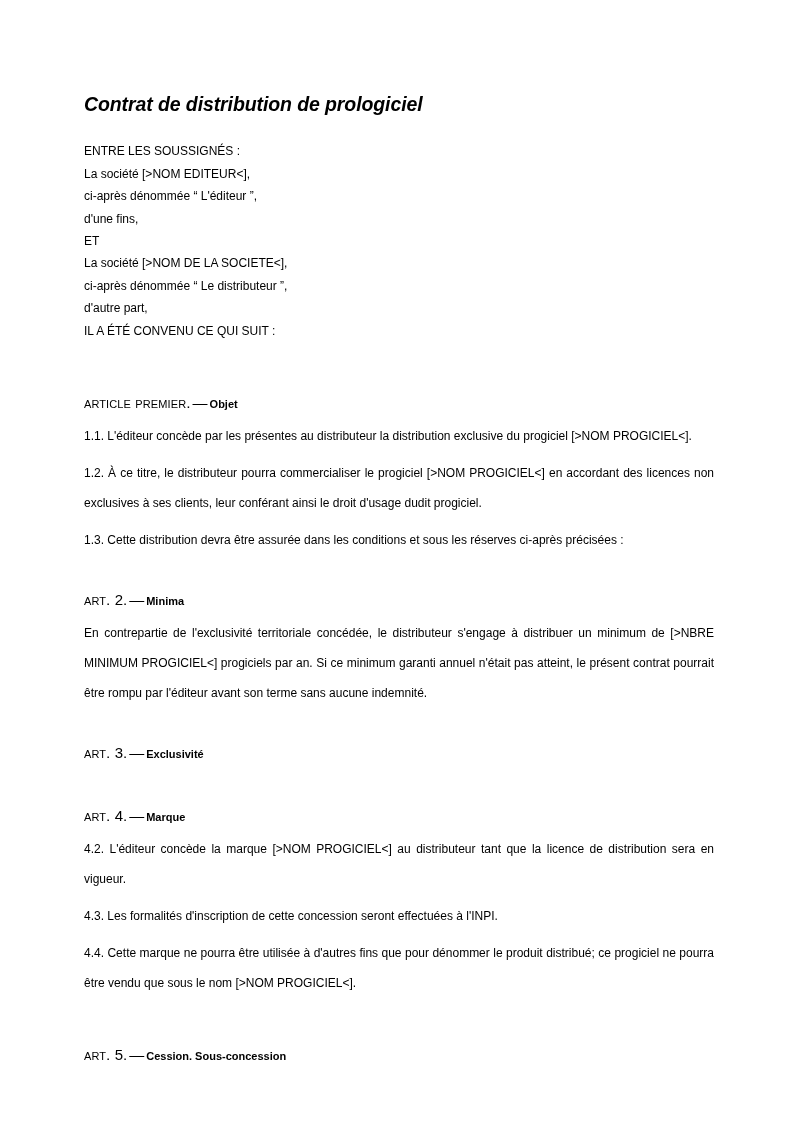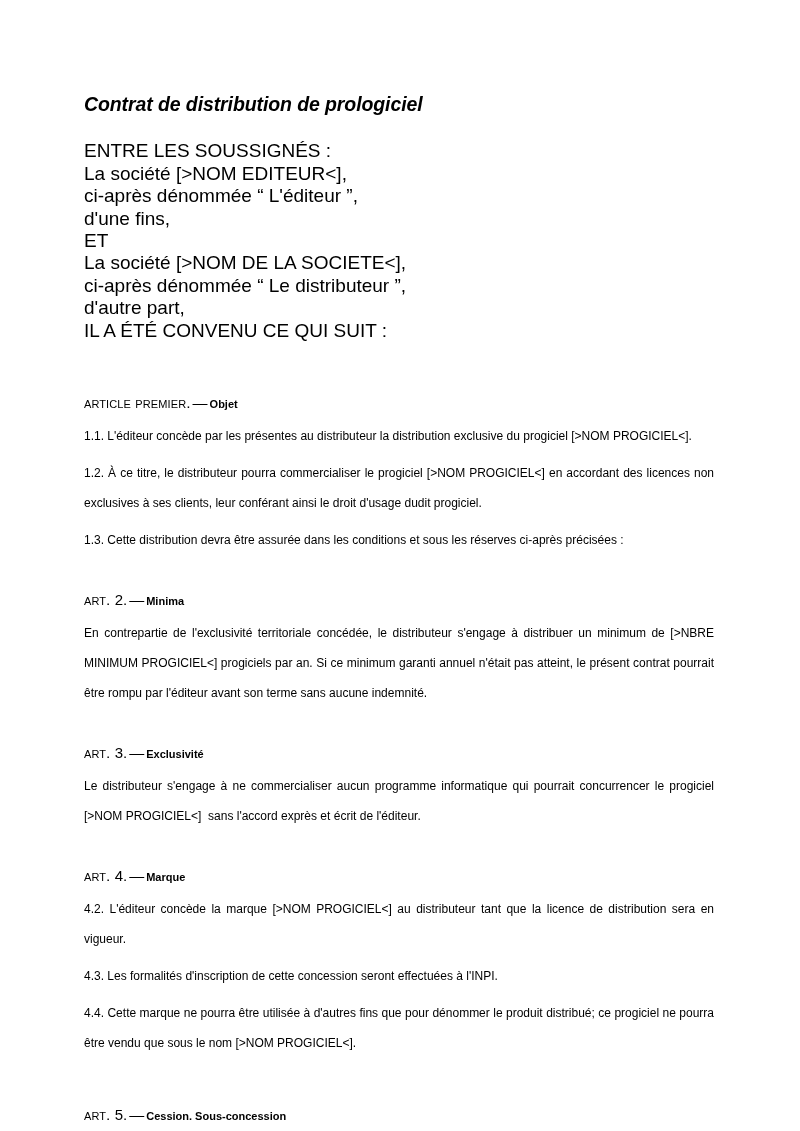--- a/index.html
+++ b/index.html
@@ -33,21 +33,21 @@
     font-weight: bold;
     font-style: italic;
     letter-spacing: -0.1px;
     margin: 0 0 24px 0;
     line-height: 1.25;
   }
   .preamble {
     margin: 0 0 24px 0;
   }
   .preamble-line {
-    font-size: 19px;
+    font-size: 12px;
     line-height: 22.4px;
     white-space: pre-wrap;
   }
   .article {
     margin: 0 0 0 0;
   }
   .art-heading {
     font-size: 15px;
     line-height: 21px;
     margin: 0 0 6px 0;
@@ -126,21 +126,20 @@
       </div>
       <p class="para">En contrepartie de l'exclusivité territoriale concédée, le distributeur s'engage à distribuer un minimum de [&gt;NBRE MINIMUM PROGICIEL&lt;] progiciels par an. Si ce minimum garanti annuel n'était pas atteint, le présent contrat pourrait être rompu par l'éditeur avant son terme sans aucune indemnité.</p>
     </section>
 
     <div class="spacer-lg"></div>
 
     <section class="article">
       <div class="art-heading">
         <span class="art-label first-cap">Art.</span> <span class="art-num">3.</span><span class="art-dash">—</span><span class="art-title">Exclusivité</span>
       </div>
-      <p class="para">Le distributeur s'engage à ne commercialiser aucun programme informatique qui pourrait concurrencer le progiciel [&gt;NOM PROGICIEL&lt;]  sans l'accord exprès et écrit de l'éditeur.</p>
     </section>
 
     <div class="spacer-lg"></div>
 
     <section class="article">
       <div class="art-heading">
         <span class="art-label first-cap">Art.</span> <span class="art-num">4.</span><span class="art-dash">—</span><span class="art-title">Marque</span>
       </div>
       <p class="para">4.2. L'éditeur concède la marque [&gt;NOM PROGICIEL&lt;] au distributeur tant que la licence de distribution sera en vigueur.</p>
       <p class="para">4.3. Les formalités d'inscription de cette concession seront effectuées à l'INPI.</p>

